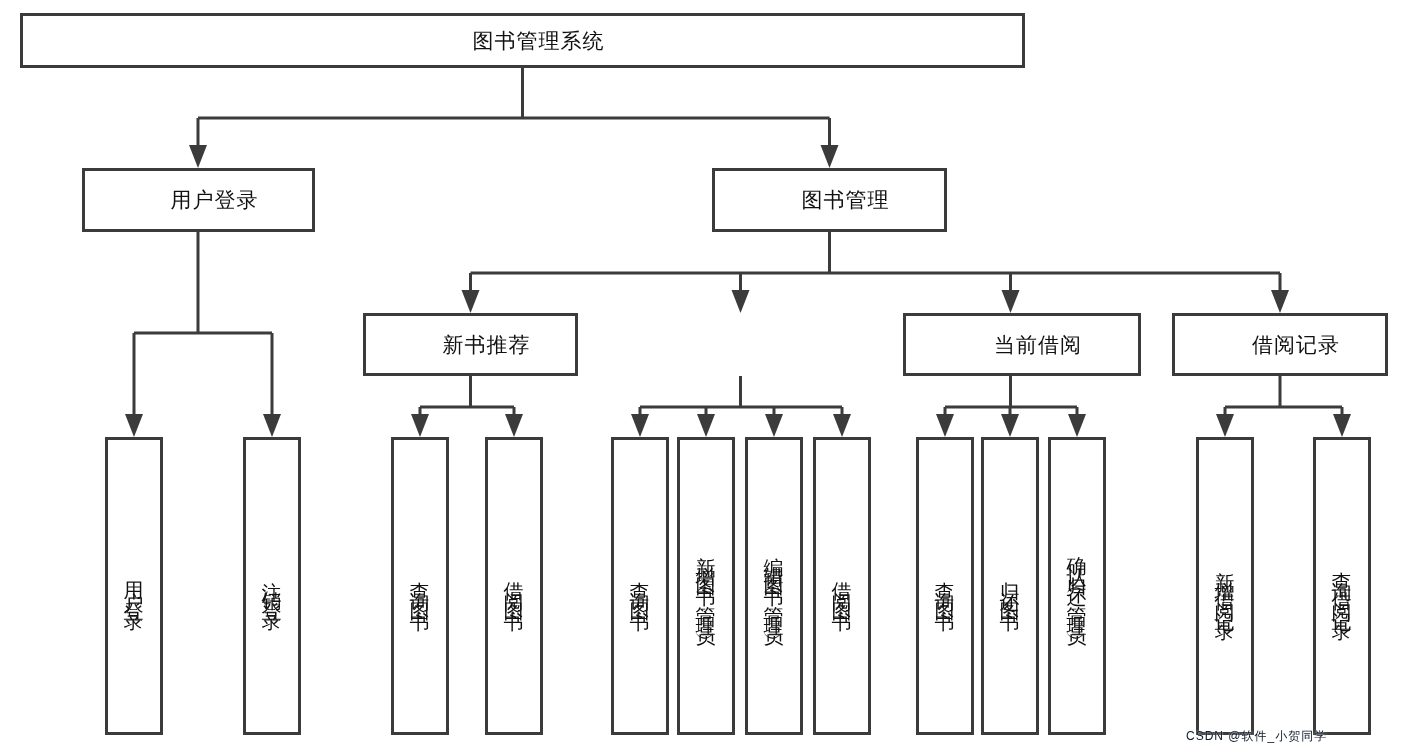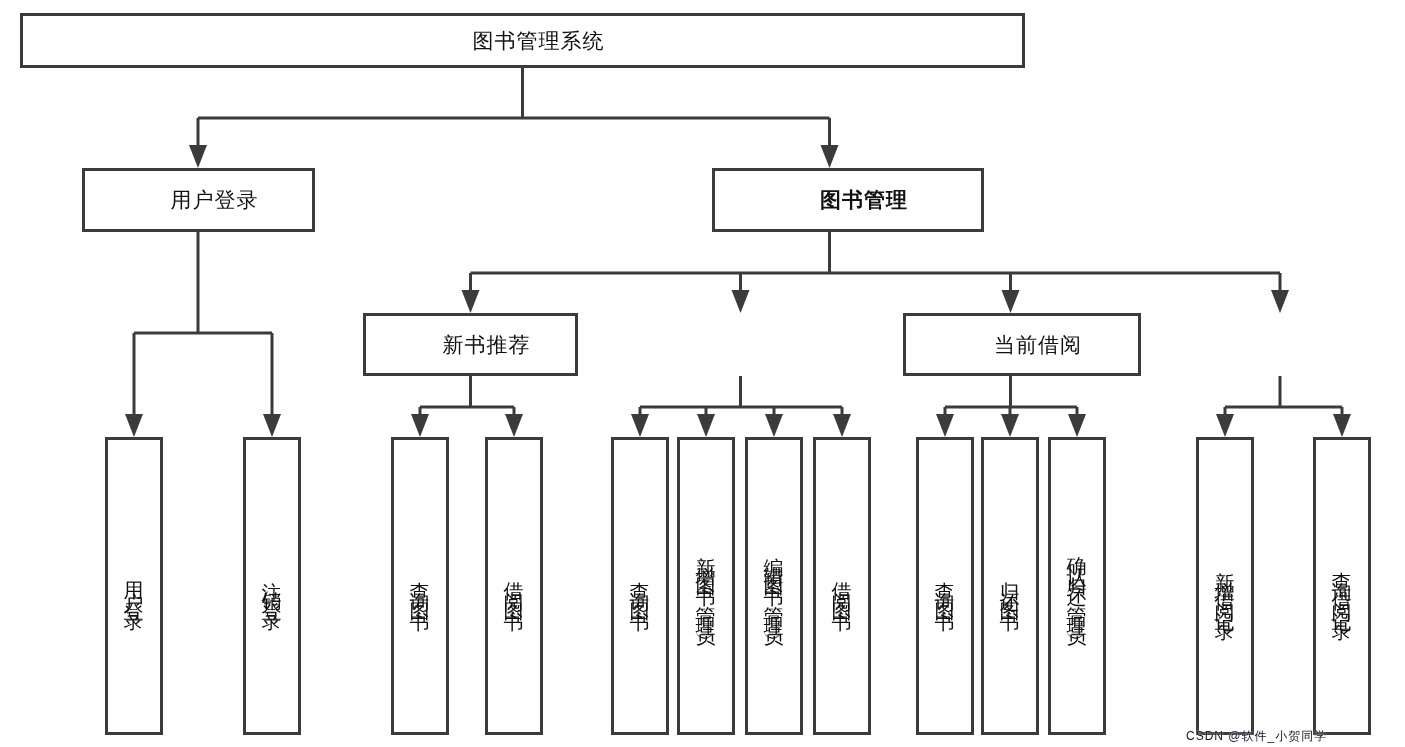--- a/index.html
+++ b/index.html
@@ -36,21 +36,21 @@
   .vbox span {
     writing-mode: vertical-rl;
     text-orientation: mixed;
     font-size: 20px;
     letter-spacing: 10px;
     line-height: 1;
     white-space: nowrap;
   }
   .root-box   { left: 20px;  top: 13px;  width: 1005px; height: 55px; }
   .lvl2-user  { left: 82px;  top: 168px; width: 233px;  height: 64px; }
-  .lvl2-book  { left: 712px; top: 168px; width: 272px;  height: 64px; font-weight: bold; }
+  .lvl2-book  { left: 712px; top: 168px; width: 235px;  height: 64px; }
   .lvl3-nb    { left: 363px; top: 313px; width: 215px;  height: 63px; text-align: center; }
   .lvl3-bb    { left: 633px; top: 313px; width: 215px;  height: 63px; }
   .lvl3-cb    { left: 903px; top: 313px; width: 238px;  height: 63px; }
   .lvl3-br    { left: 1172px;top: 313px; width: 216px;  height: 63px; }
   .leaf { top: 437px; width: 58px; height: 298px; }
   .leaf-u1 { left: 105px; }
   .leaf-u2 { left: 243px; }
   .leaf-n1 { left: 391px; }
   .leaf-n2 { left: 485px; }
   .leaf-b1 { left: 611px; }
@@ -128,20 +128,23 @@
   <div class="box hbox lvl2-book">
     <span>图书管理</span>
   </div>
 
   <div class="box hbox lvl3-nb">
     <span>新书推荐</span>
   </div>
   <div class="box hbox lvl3-cb">
     <span>当前借阅</span>
   </div>
+  <div class="box hbox lvl3-br">
+    <span>借阅记录</span>
+  </div>
 
   <div class="box vbox leaf leaf-u1">
     <span>用户登录</span>
   </div>
   <div class="box vbox leaf leaf-u2">
     <span>注销登录</span>
   </div>
 
   <div class="box vbox leaf leaf-n1">
     <span>查询图书</span>

